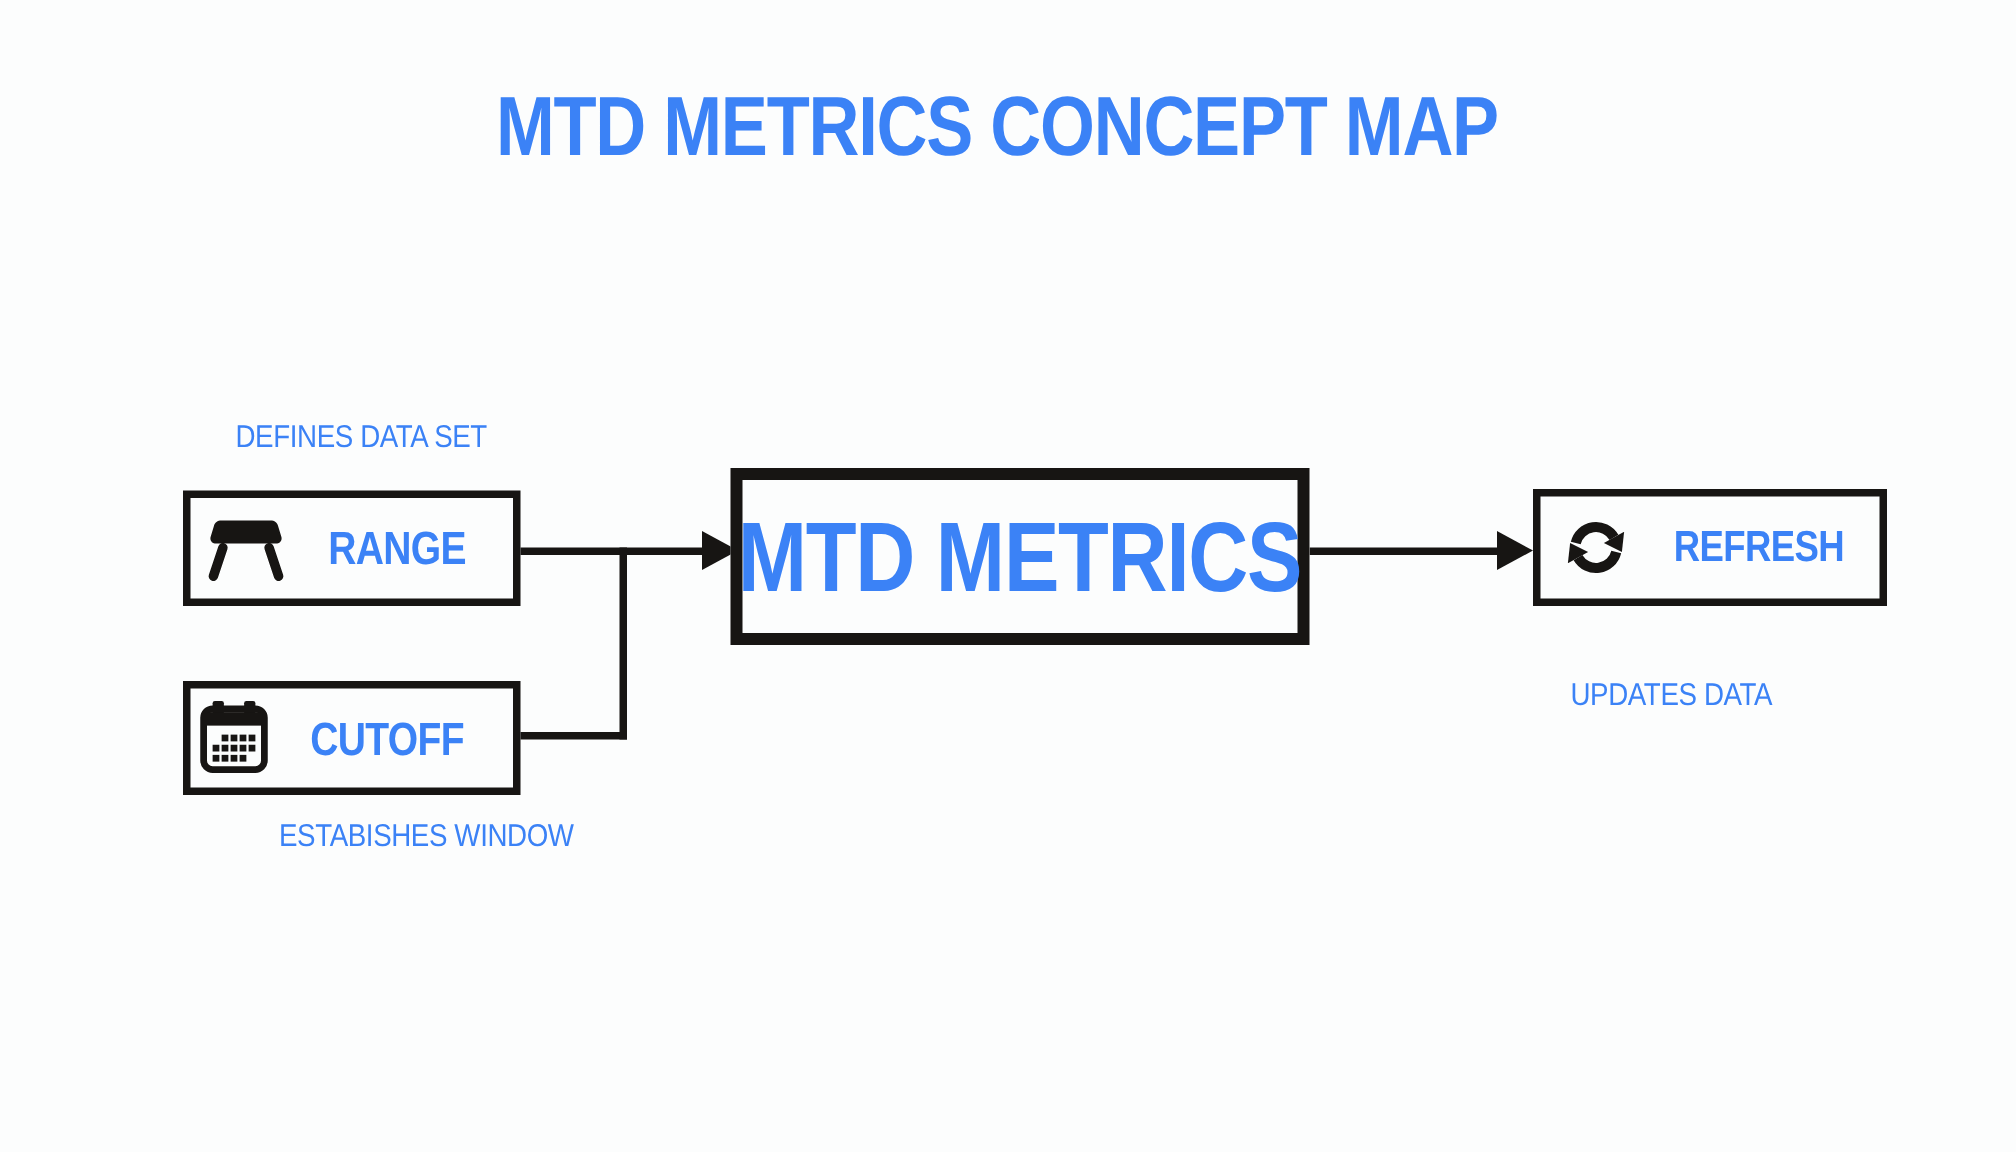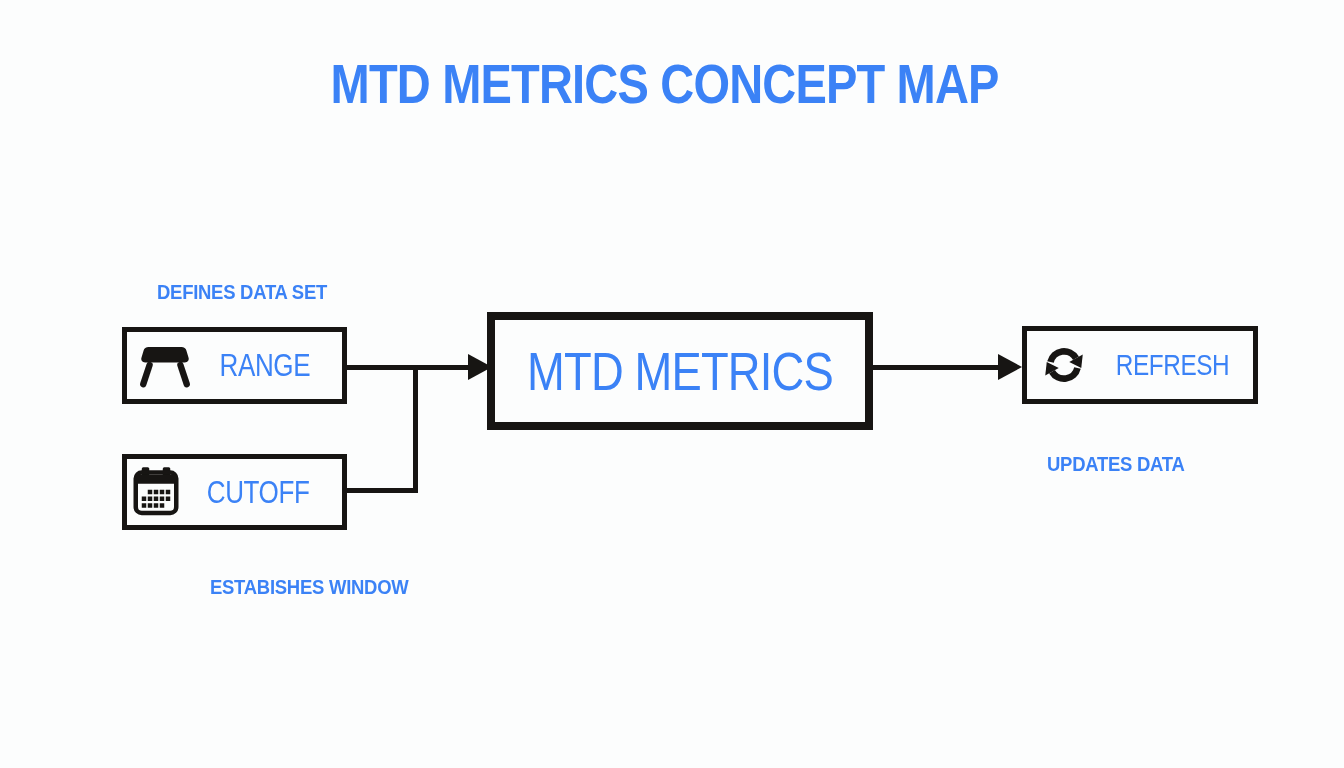--- a/index.html
+++ b/index.html
@@ -37,37 +37,37 @@
     display: flex;
     align-items: center;
     justify-content: center;
     gap: 17px;
   }
   #node-range   { left: 122px; top: 327px; width: 225px; height: 77px;  padding-right: 14px; }
   #node-cutoff  { left: 122px; top: 454px; width: 225px; height: 76px;  padding-right: 18px; }
   #node-mtd     { left: 487px; top: 312px; width: 386px; height: 118px; border-width: 8px; }
   #node-refresh { left: 1022px; top: 326px; width: 236px; height: 78px; }
 
-  .lbl { font-weight: normal; letter-spacing: -0.5px; white-space: nowrap; line-height: 1; }
+  .lbl { font-weight: bold; letter-spacing: -0.5px; white-space: nowrap; line-height: 1; }
   #node-range  .lbl, #node-cutoff .lbl { font-size: 31px; }
   #node-refresh .lbl { font-size: 29px; }
-  #node-mtd    .lbl { font-size: 54px; letter-spacing: -1px; }
+  #node-mtd    .lbl { font-size: 66px; letter-spacing: -1px; }
 
   .icon { display: inline-flex; align-items: center; }
 
   .ann {
     position: absolute;
-    font-weight: bold;
+    font-weight: normal;
     font-size: 21px;
     letter-spacing: -0.3px;
     white-space: nowrap;
     line-height: 1;
   }
   #ann-defines { left: 157px;  top: 281px; }
-  #ann-estab   { left: 186px;  top: 576px; margin-left: 24px; }
+  #ann-estab   { left: 186px;  top: 547px; }
   #ann-updates { left: 1047px; top: 453px; }
 
   .line { position: absolute; background: #171513; }
   #edge-range-h  { left: 345px; top: 365px; width: 125px; height: 5px; }
   #edge-vert     { left: 413px; top: 365px; width: 5px;   height: 128px; }
   #edge-cutoff-h { left: 345px; top: 488px; width: 73px;  height: 5px; }
   #edge-out-h    { left: 873px; top: 365px; width: 125px; height: 5px; }
 
   .arrowhead {
     position: absolute;

